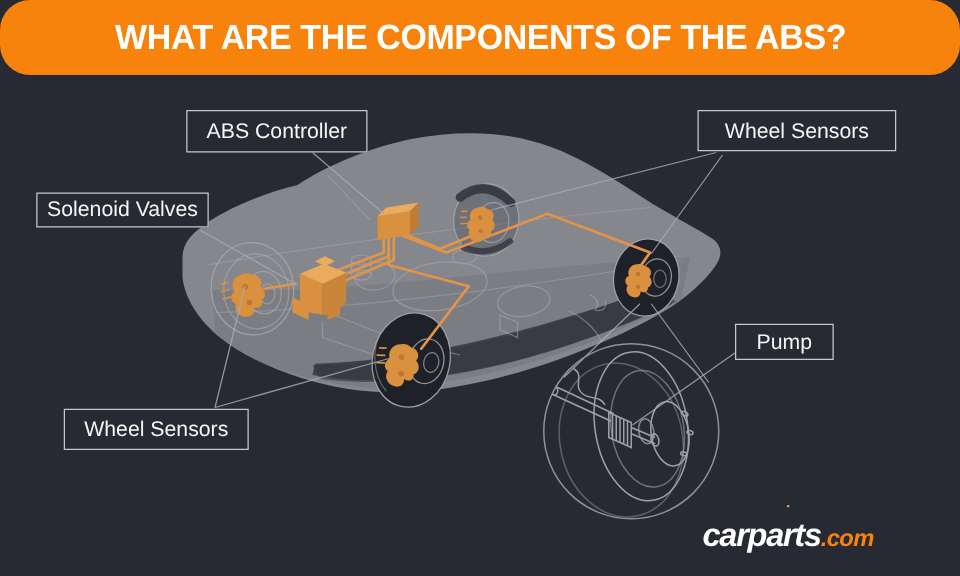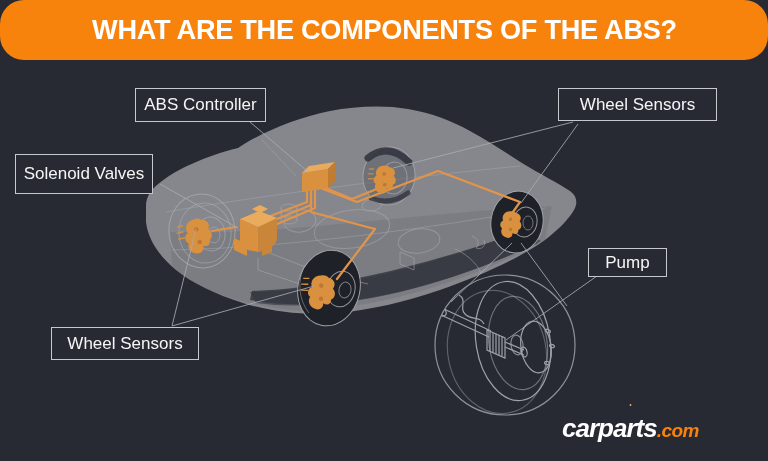--- a/index.html
+++ b/index.html
@@ -28,25 +28,25 @@
   }
   .scene-svg{position:absolute;left:0;top:0;}
   .diagram-label{
     position:absolute;
     border:1.5px solid var(--label-border);
     background:var(--bg);
     color:#F5F5F5;font-size:17px;
     display:flex;align-items:center;justify-content:center;
     white-space:nowrap;
   }
-  #lbl-abs{left:135px;top:88px;width:131px;height:34px;}
+  #lbl-abs{left:149px;top:88px;width:145px;height:34px;}
   #lbl-ws-top{left:558px;top:88px;width:159px;height:33px;}
-  #lbl-sol{left:15px;top:154px;width:138px;height:40px;text-align:right;}
+  #lbl-sol{left:29px;top:154px;width:138px;height:28px;text-align:right;}
   #lbl-ws-bot{left:51px;top:327px;width:148px;height:33px;}
-  #lbl-pump{left:588px;top:248px;width:79px;height:29px;}
+  #lbl-pump{left:588px;top:259px;width:79px;height:29px;}
   .logo{
     position:absolute;left:562px;top:404px;height:40px;
     display:flex;align-items:center;gap:7px;flex-direction:column;
   }
   .logo-text{display:flex;align-items:baseline;}
   .logo-name{
     color:#fff;font-size:26px;font-weight:700;font-style:italic;letter-spacing:-1px;
   }
   .logo-tld{
     color:var(--accent);font-size:19px;font-weight:700;font-style:italic;letter-spacing:-0.5px;

